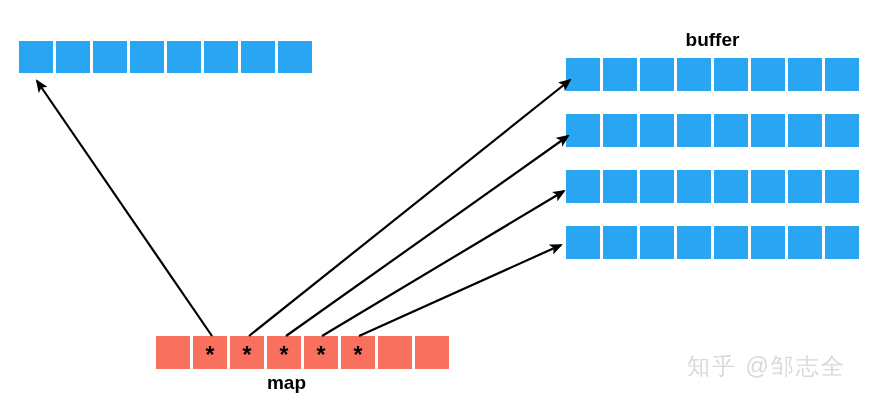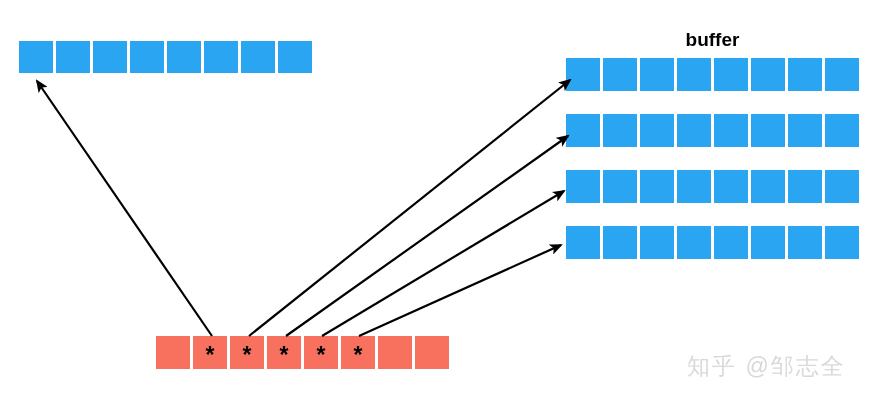--- a/index.html
+++ b/index.html
@@ -168,16 +168,17 @@
       <div class="cell map">
         <span>*</span>
       </div>
       <div class="cell map">
         <span>*</span>
       </div>
       <div class="cell map"></div>
       <div class="cell map"></div>
     </div>
 
+  <div class="diagram-label map-label">map</div>
 
   <div class="watermark">知乎 @邹志全</div>
 
 </div>
 
 </body></html>

